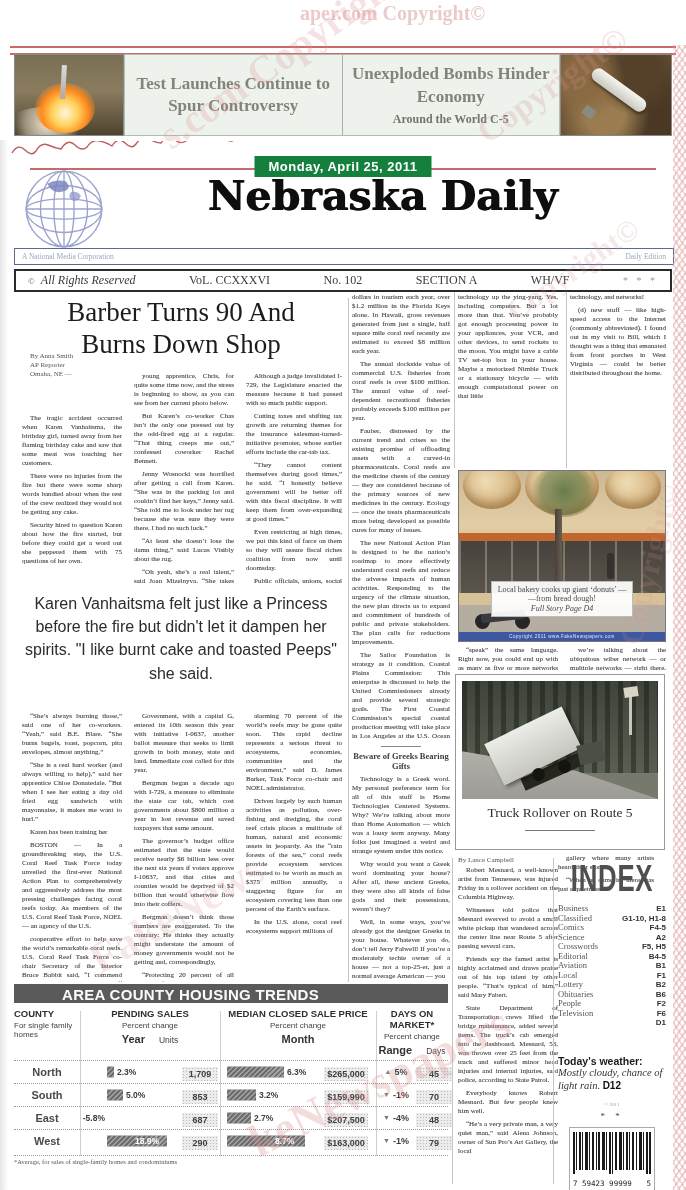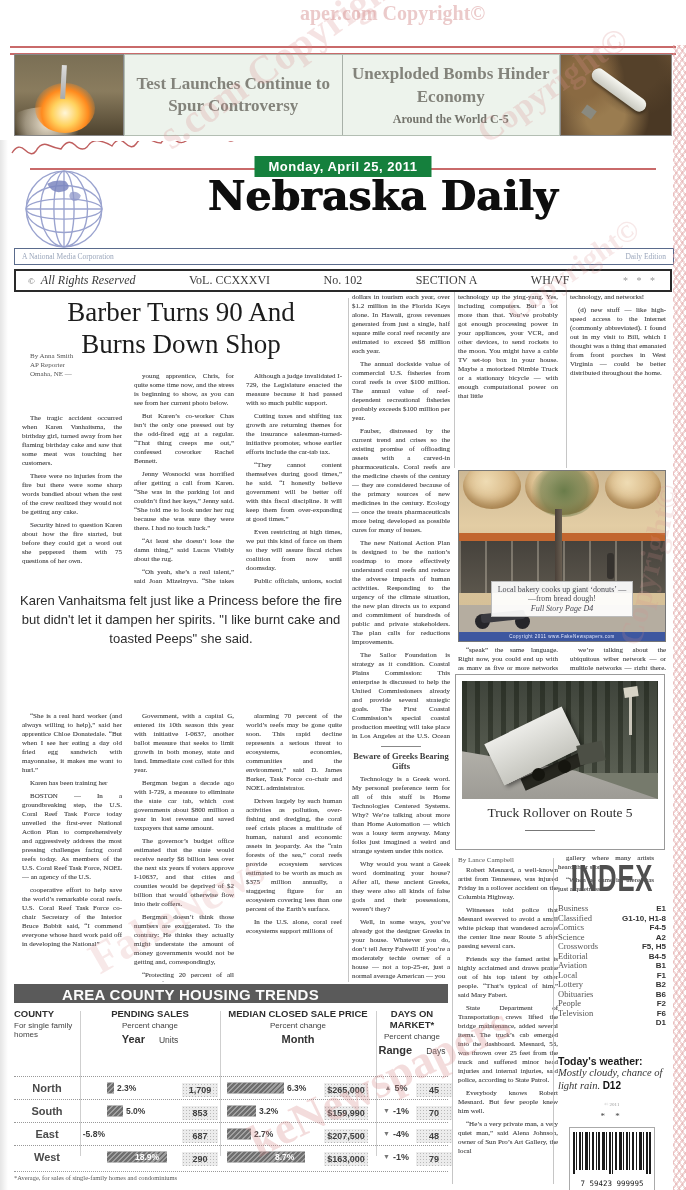--- a/index.html
+++ b/index.html
@@ -75,21 +75,21 @@
     font-size:27px;line-height:1.2;color:#1c1c1c;}
   .byline{position:absolute;left:30px;top:352px;width:96px;font-size:7px;line-height:9px;color:#555;}
   .byline div{margin:0;}
   .txtcol{position:absolute;font-size:7px;line-height:9px;text-align:justify;color:#58585a;
     overflow:hidden;text-shadow:0 0 .4px rgba(90,90,90,.7);}
   .txtcol p{margin:0 0 4px;text-indent:8px;}
   #colA{left:22px;top:390px;width:100px;height:195px;margin-top:24px;}
   #colB{left:134px;top:372px;width:100px;height:213px;}
   #colC{left:246px;top:372px;width:96px;height:213px;}
   .pullquote{position:absolute;left:16px;top:592px;width:330px;text-align:center;
-    font-family:"Liberation Sans",sans-serif;font-size:13px;line-height:1.45;color:#2c2c2c;}
+    font-family:"Liberation Sans",sans-serif;font-size:16px;line-height:1.45;color:#2c2c2c;}
   #colA2{left:22px;top:712px;width:100px;height:270px;}
   #colB2{left:134px;top:712px;width:100px;height:270px;}
   #colC2{left:246px;top:712px;width:96px;height:270px;}
   #colD1{left:352px;top:284px;width:98px;height:458px;}
   .subhead-rule{position:absolute;left:381px;top:746px;width:40px;border-top:1px solid #888;}
   .subhead{position:absolute;left:352px;top:751px;width:98px;text-align:center;
     font-weight:bold;font-size:8.5px;line-height:10px;color:#3e3e3e;}
   #colD2{left:352px;top:775px;width:98px;height:207px;}
   #colE1{left:458px;top:284px;width:100px;height:180px;}
   #colF1{left:570px;top:284px;width:96px;height:180px;}
@@ -155,34 +155,34 @@
   .idx-row{display:flex;justify-content:space-between;align-items:baseline;line-height:9.5px;}
   .idx-label{font-size:8.5px;color:#555;}
   .idx-page{font:bold 8px "Liberation Sans",sans-serif;color:#333;}
   .weather{margin-top:12px;}
   .weather-label{font:bold 10.5px "Liberation Sans",sans-serif;color:#1a1a1a;margin-top:28px;}
   .weather-text{font-style:italic;font-size:10.5px;line-height:12.5px;color:#333;}
   .weather-text b{font-style:normal;font-family:"Liberation Sans",sans-serif;font-size:10px;color:#111;}
   .fineprint{text-align:center;font-size:5px;color:#999;margin-top:10px;}
   .idx-stars{text-align:center;font-size:9px;color:#444;letter-spacing:4px;margin-top:4px;}
   .barcode-box{margin:6px auto 0;width:86px;border:1px solid #aaa;background:#fff;padding:4px 3px 2px;box-sizing:border-box;}
-  .barcode-digits{display:flex;justify-content:center;font:7.5px "DejaVu Sans Mono",monospace;color:#222;margin-top:1px;}
+  .barcode-digits{display:flex;justify-content:space-between;font:7.5px "DejaVu Sans Mono",monospace;color:#222;margin-top:1px;}
 
   
   .housing{position:absolute;left:14px;top:984px;width:434px;z-index:2;background:#fff;}
   .housing-title{height:19px;background:#5a5a5a;color:#fbfbfb;font:bold 15px "Liberation Sans",sans-serif;
     line-height:22px;padding-left:48px;letter-spacing:.3px;}
   .h-head{display:grid;grid-template-columns:66px 140px 156px 72px;padding-top:5px;}
   .h-h1{font:bold 9.5px "Liberation Sans",sans-serif;color:#2e2e2e;}
   .h-h2{font:8px "Liberation Sans",sans-serif;color:#444;margin-top:2px;}
   .h-head .grp{text-align:center;}
   .h-axisrow{display:flex;justify-content:center;gap:14px;align-items:baseline;margin-top:3px;}
   .h-ax1{font:bold 11px "Liberation Sans",sans-serif;color:#333;}
   .h-ax2{font:8.5px "Liberation Sans",sans-serif;color:#444;}
-  .housing-rows{margin-top:20px;border-top:1px dotted #999;}
+  .housing-rows{margin-top:4px;border-top:1px dotted #999;}
   .h-row{display:grid;grid-template-columns:66px 100px 40px 96px 60px 40px 32px;height:22px;align-items:center;}
   .h-row + .h-row{border-top:1px dotted #999;}
   .h-county{font:bold 11px "Liberation Sans",sans-serif;color:#4a4a4a;text-align:center;}
   .h-viz{position:relative;height:100%;}
   .h-bar{position:absolute;top:50%;transform:translateY(-50%);height:11px;background:#6e6e6e;
     background-image:repeating-linear-gradient(135deg,rgba(255,255,255,.35) 0 1.5px,rgba(0,0,0,0) 1.5px 3.5px);}
   .h-lbl{position:absolute;top:50%;transform:translateY(-50%);font:bold 8.5px "Liberation Sans",sans-serif;color:#3c3c3c;white-space:nowrap;}
   .h-lbl.inside{color:#fff;}
   .h-lbl.negl{left:auto;}
   .h-chipwrap{text-align:center;}
@@ -282,33 +282,34 @@
       <div data-interactable="false">Omaha, NE —</div>
     </div>
   <div class="txtcol" id="colA" data-interactable="false">
       <p data-interactable="false">The tragic accident occurred when Karen Vanhaitsma, the birthday girl, turned away from her flaming birthday cake and saw that some meat was touching her customers.</p>
       <p data-interactable="false">There were no injuries from the fire but there were some sharp words bandied about when the rest of the crew realized they would not be getting any cake.</p>
       <p data-interactable="false">Security hired to question Karen about how the fire started, but before they could get a word out she peppered them with 75 questions of her own.</p>
     </div>
   <div class="txtcol" id="colB" data-interactable="false">
       <p data-interactable="false">young apprentice, Chris, for quite some time now, and the stress is beginning to show, as you can see from her current photo below.</p>
       <p data-interactable="false">But Karen’s co-worker Chas isn’t the only one pressed out by the odd-fired egg at a regular. “That thing creeps me out,” confessed coworker Rachel Bennett.</p>
-      <p data-interactable="false">Jenny Wosnocki was horrified after getting a call from Karen. “She was in the parking lot and couldn’t find her keys,” Jenny said. “She told me to look under her rug because she was sure they were there. I had no touch luck.”</p>
+      <p data-interactable="false">Jenny Wosnocki was horrified after getting a call from Karen. “She was in the parking lot and couldn’t find her keys,” Jenny said. “She told me to look under her rug because she was sure they were there. I had no such luck.”</p>
       <p data-interactable="false">“At least she doesn’t lose the damn thing,” said Lucas Visibly about the rug.</p>
       <p data-interactable="false">“Oh yeah, she’s a real talent,” said Joan Mizelnyva. “She takes her keys on a regular basis and then loses her wallet while she’s looking for her keys.”</p>
     </div>
   <div class="txtcol" id="colC" data-interactable="false">
       <p data-interactable="false">Although a judge invalidated I-729, the Legislature enacted the measure because it had passed with so much public support.</p>
       <p data-interactable="false">Cutting taxes and shifting tax growth are returning themes for the insurance salesman-turned-initiative promoter, whose earlier efforts include the car-tab tax.</p>
       <p data-interactable="false">“They cannot content themselves during good times,” he said. “I honestly believe government will be better off with this fiscal discipline. It will keep them from over-expanding at good times.”</p>
       <p data-interactable="false">Even restricting at high times, we put this kind of farce on them so they will assure fiscal riches coalition from now until doomsday.</p>
       <p data-interactable="false">Public officials, unions, social service groups and others who have mobilized to oppose Bergman say I-10637 would work severe hardships on government at a time when they are laying off workers and struggling to provide services because of a deep recession.</p>
     </div>
   <div class="pullquote" data-interactable="false">Karen Vanhaitsma felt just like a Princess before the fire but didn't let it dampen her spirits. "I like burnt cake and toasted Peeps" she said.</div>
   <div class="txtcol" id="colA2" data-interactable="false">
+      <p data-interactable="false">“She’s always burning those,” said one of her co-workers. “Yeah,” said B.E. Blare. “She burns bagels, toast, popcorn, pita envelopes, almost anything.”</p>
       <p data-interactable="false">“She is a real hard worker (and always willing to help),” said her apprentice Chloe Donatedale. “But when I see her eating a day old fried egg sandwich with mayonnaise, it makes me want to hurl.”</p>
       <p data-interactable="false">Karen has been training her</p>
       <p data-interactable="false">BOSTON — In a groundbreaking step, the U.S. Coral Reef Task Force today unveiled the first-ever National Action Plan to comprehensively and aggressively address the most pressing challenges facing coral reefs today. As members of the U.S. Coral Reef Task Force, NOEL — an agency of the U.S.</p>
       <p data-interactable="false">cooperative effort to help save the world’s remarkable coral reefs. U.S. Coral Reef Task Force co-chair Secretary of the Interior Bruce Babbit said, “I commend everyone whose hard work paid off in developing the National”</p>
     </div>
   <div class="txtcol" id="colB2" data-interactable="false">
       <p data-interactable="false">Government, with a capital G, entered its 10th season this year with initiative I-0637, another ballot measure that seeks to limit growth in both money, state and land. Immediate cost called for this year.</p>
       <p data-interactable="false">Bergman began a decade ago with I-729, a measure to eliminate the state car tab, which cost governments about $800 million a year in lost revenue and saved taxpayers that same amount.</p>
       <p data-interactable="false">The governor’s budget office estimated that the state would receive nearly $6 billion less over the next six years if voters approve I-10637, and that cities and counties would be deprived of $2 billion that would otherwise flow into their coffers.</p>
       <p data-interactable="false">Bergman doesn’t think those numbers are exaggerated. To the contrary: He thinks they actually might understate the amount of money governments would not be getting and, correspondingly,</p>

